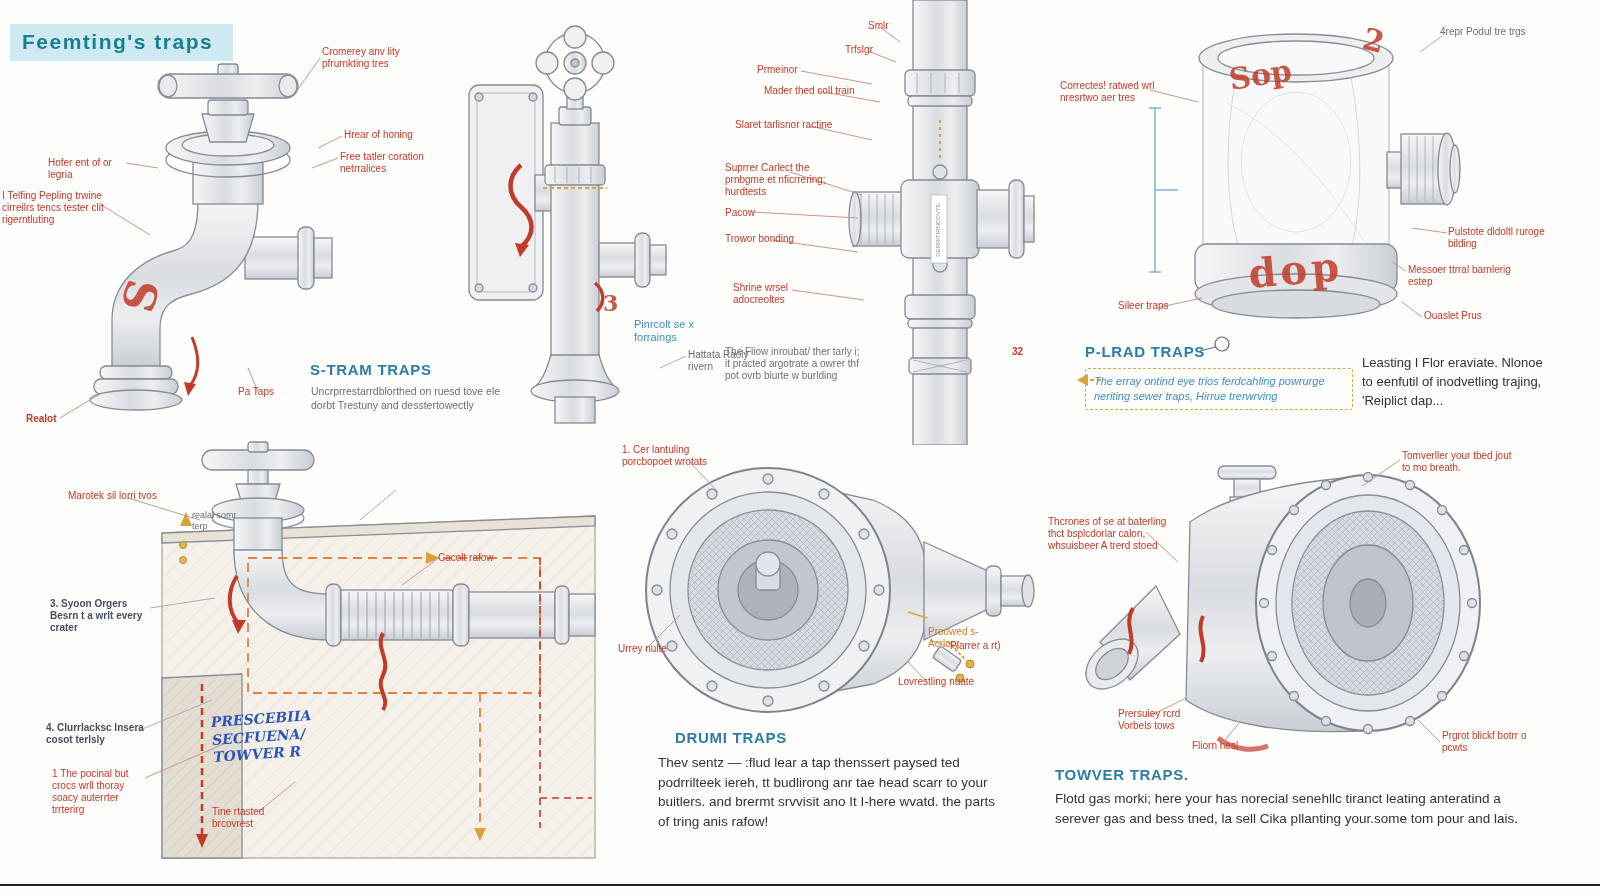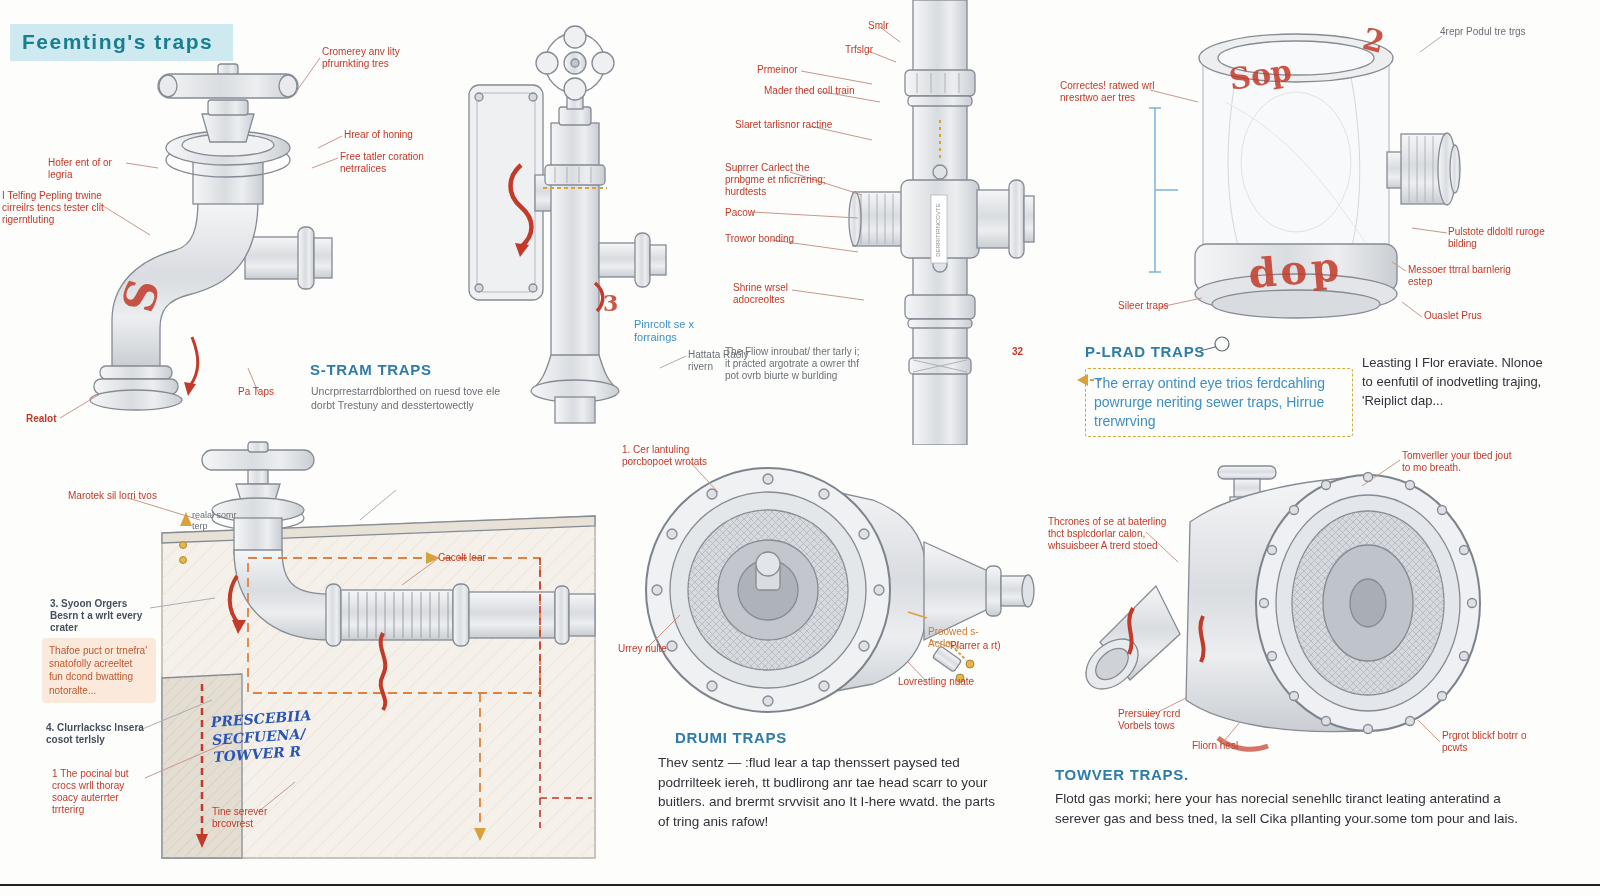--- a/index.html
+++ b/index.html
@@ -9,21 +9,21 @@
          font-size:21px;font-weight:bold;color:#177f8e;letter-spacing:1.5px;}
   .ann{position:absolute;font-size:10px;line-height:1.2;color:#c33a28;}
   .ann.gray{color:#6a7076;}
   .ann.dark{color:#45505c;font-weight:bold;}
   .ann.orange{color:#cf7a2e;margin-top:16px;}
   .ann.blue{color:#3f8fc0;font-size:11px;}
   .heading{position:absolute;color:#2e7ca8;font-weight:bold;font-size:15px;letter-spacing:.7px;}
   .bodytext{position:absolute;color:#2f3338;font-size:13.5px;line-height:1.45;}
   .small-note{position:absolute;color:#6a7076;font-size:10.5px;line-height:1.3;}
   .callout{position:absolute;border:1.5px dashed #d2a93f;border-radius:3px;padding:5px 8px;
-           color:#3f8fc0;font-size:14px;line-height:1.35;}
+           color:#3f8fc0;font-style:italic;font-size:11px;line-height:1.35;}
   .creambox{position:absolute;background:#fbf2e6;border-radius:6px;padding:6px 8px;
             color:#6a7076;font-size:10px;line-height:1.3;}
   .creambox .marker{color:#cf7a2e;font-weight:bold;margin-right:3px;}
   .pinkbox{position:absolute;background:#fbe9dc;border-radius:4px;padding:6px 7px;
            color:#c05a2e;font-size:10px;line-height:1.32;}
   .handwriting{position:absolute;color:#2b55b5;font-family:"DejaVu Serif",serif;font-style:italic;
                font-weight:bold;font-size:14px;line-height:1.25;transform:rotate(-4deg);}
   .leader{position:absolute;left:0;top:0;pointer-events:none;}
   .bottom-rule{position:absolute;left:0;top:884px;width:1600px;height:2px;background:#222;}
   .sk path,.sk rect,.sk ellipse,.sk circle,.sk polygon,.sk line,.sk polyline{stroke:#858b94;stroke-width:1.3;}
@@ -511,26 +511,25 @@
   <div class="ann" style="left:1448px;top:226px;width:100px">Pulstote dldoltl ruroge bilding</div>
   <div class="ann" style="left:1408px;top:264px;width:110px">Messoer ttrral barnlerig estep</div>
   <div class="ann" style="left:1424px;top:310px;width:85px">Ouaslet Prus</div>
   <div class="ann" style="left:1118px;top:300px;width:70px">Sileer traps</div>
   <div class="heading" style="left:1085px;top:343px;width:220px">P-LRAD TRAPS</div>
   <div class="callout" style="left:1085px;top:368px;width:250px">The erray ontind eye trios ferdcahling powrurge neriting sewer traps, Hirrue trerwrving</div>
   <div class="bodytext" style="left:1362px;top:354px;width:185px;font-size:13px">Leasting I Flor eraviate. Nlonoe to eenfutil of inodvetling trajing, 'Reiplict dap...</div>
 
   <div class="ann" style="left:68px;top:490px;width:90px">Marotek sil lorri tvos</div>
   <div class="ann gray" style="left:192px;top:510px;width:60px;font-size:9px">realal somr terp</div>
-  <div class="ann" style="left:438px;top:552px;width:70px">Cacolt lear</div>
+  <div class="ann" style="left:438px;top:552px;width:70px">Cacolt rafow</div>
   <div class="ann dark" style="left:50px;top:598px;width:100px">3. Syoon Orgers Besrn t a wrlt every crater</div>
-  <div class="pinkbox" style="left:42px;top:638px;width:100px">Thafoe puct or trnefra' snatofolly acreeltet fun dcond bwatting notoralte...</div>
   <div class="ann dark" style="left:46px;top:722px;width:100px">4. Clurrlacksc lnsera cosot terlsly</div>
   <div class="ann" style="left:52px;top:768px;width:100px">1 The pocinal but crocs wrll thoray soacy auterrter trrterirg</div>
-  <div class="ann" style="left:212px;top:806px;width:95px">Tine serever brcovrest</div>
+  <div class="ann" style="left:212px;top:806px;width:95px">Tine rtasted brcovrest</div>
   <div class="handwriting" style="left:212px;top:710px;width:115px">PRESCEBIIA SECFUENA/ TOWVER R</div>
 
   <div class="ann" style="left:622px;top:444px;width:120px">1. Cer lantuling porcbopoet wrotats</div>
   <div class="ann" style="left:618px;top:643px;width:60px">Urrey nulte</div>
   <div class="ann orange" style="left:928px;top:610px;width:70px">Proowed s- Acrlory</div>
   <div class="ann" style="left:950px;top:640px;width:60px">Plarrer a rt)</div>
   <div class="ann" style="left:898px;top:676px;width:85px">Lovrestling nuate</div>
   <div class="heading" style="left:675px;top:729px;width:220px">DRUMI TRAPS</div>
   <div class="bodytext" style="left:658px;top:753px;width:348px">Thev sentz — :flud lear a tap thenssert paysed ted podrrilteek iereh, tt budlirong anr tae head scarr to your buitlers. and brermt srvvisit ano It I-here wvatd. the parts of tring anis rafow!</div>
 

